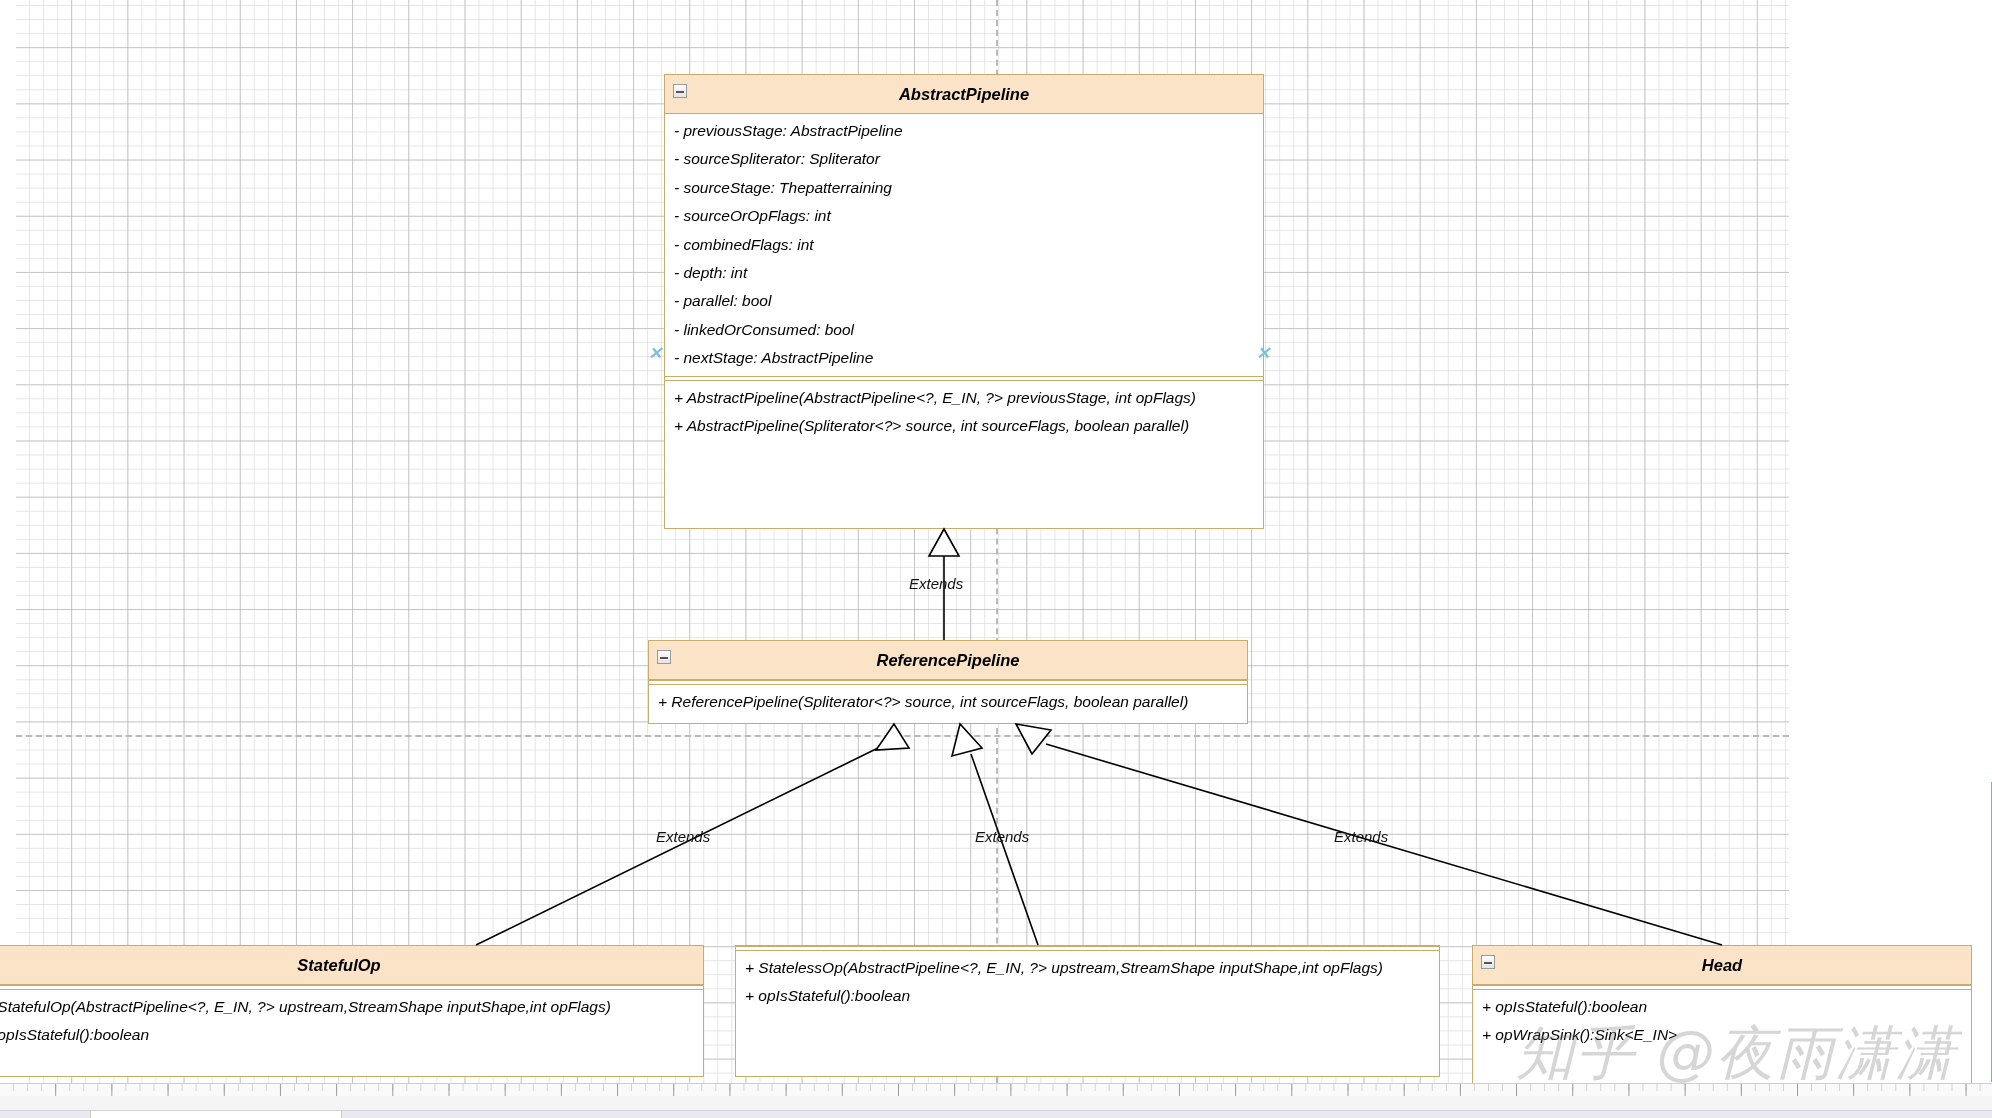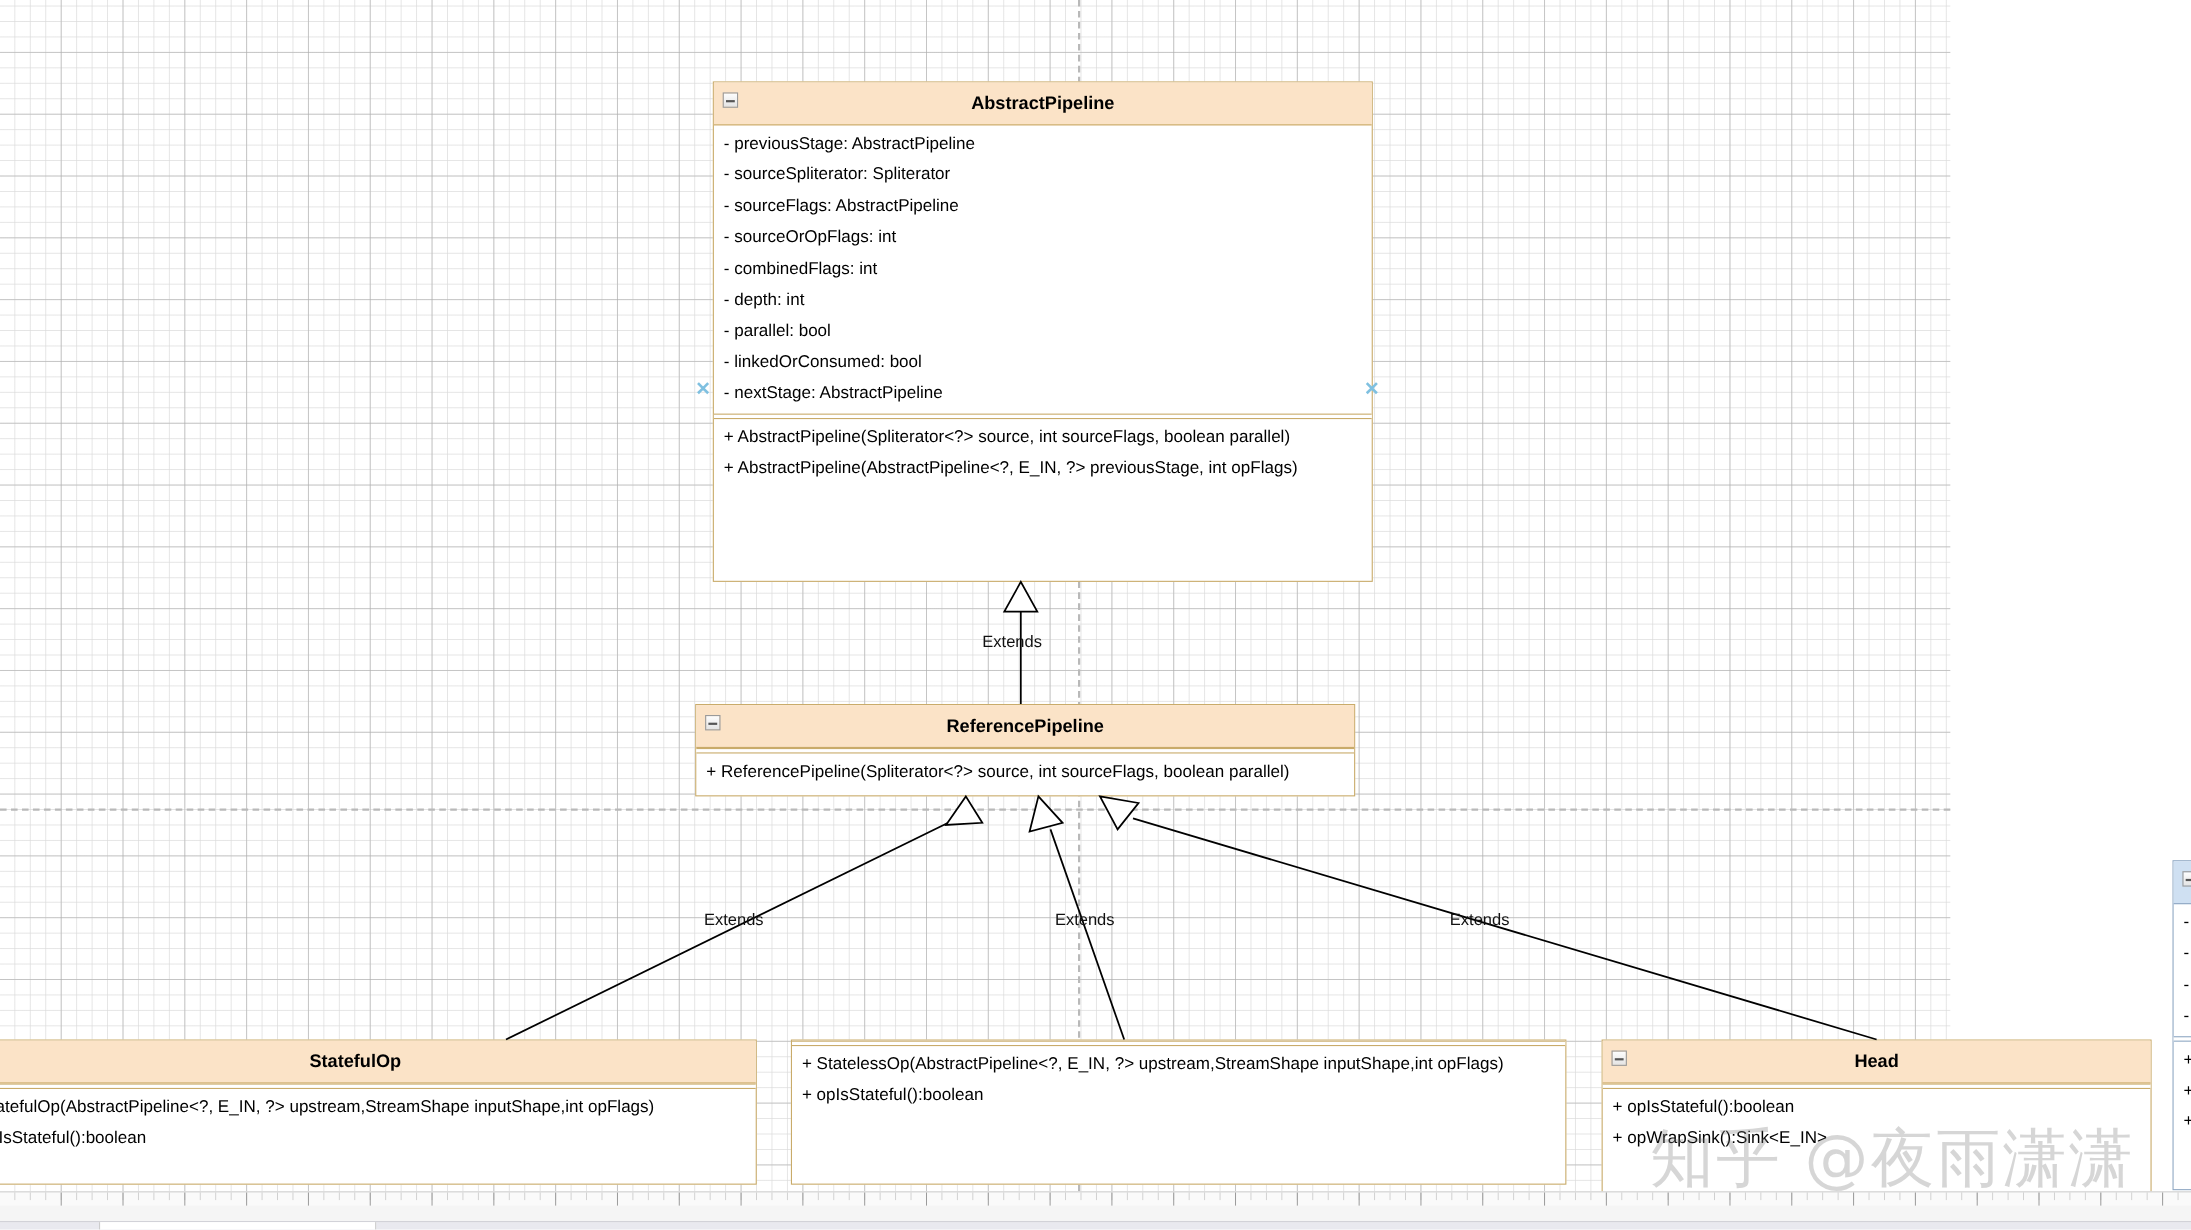--- a/index.html
+++ b/index.html
@@ -14,35 +14,36 @@
     position: relative;
     width: 1992px;
     height: 1118px;
     overflow: hidden;
     background: #ffffff;
   }
 
   
   #canvas {
     position: absolute;
-    left: 0; top: 0;
+    left: 16px; top: 0;
     width: 1773px;
     height: 1083px;
     background-color: #ffffff;
     background-image:
       linear-gradient(to right, rgba(170,170,170,0.55) 1px, transparent 1px),
       linear-gradient(to bottom, rgba(170,170,170,0.55) 1px, transparent 1px),
       linear-gradient(to right, rgba(220,220,220,0.75) 1px, transparent 1px),
       linear-gradient(to bottom, rgba(220,220,220,0.75) 1px, transparent 1px);
     background-size:
       56.2px 56.2px,
       56.2px 56.2px,
       14.05px 14.05px,
       14.05px 14.05px;
     background-position: -1px -9px, -1px -9px, -1px -9px, -1px -9px;
+    font-style: italic;
   }
 
   
   .guide-v {
     position: absolute;
     top: 0; bottom: 0;
     width: 0;
     border-left: 2px dashed #b9b9b9;
   }
   .guide-h {
@@ -201,32 +202,32 @@
     <div class="guide-h" style="top:735px;"></div>
 
     <div class="uml" style="left:648px; top:74px; width:600px; height:455px;">
       <div class="uml-header">
         <span class="collapse-box"></span>
         <span>AbstractPipeline</span>
       </div>
       <div class="uml-section attrs">
         <div class="uml-row">- previousStage: AbstractPipeline</div>
         <div class="uml-row">- sourceSpliterator:  Spliterator</div>
-        <div class="uml-row">- sourceFlags: AbstractPipeline</div>
+        <div class="uml-row">- sourceStage: Thepatterraining</div>
         <div class="uml-row">- sourceOrOpFlags: int</div>
         <div class="uml-row">- combinedFlags: int</div>
         <div class="uml-row">- depth: int</div>
         <div class="uml-row">- parallel: bool</div>
         <div class="uml-row">- linkedOrConsumed: bool</div>
         <div class="uml-row">- nextStage: AbstractPipeline</div>
       </div>
       <div class="uml-sep"></div>
       <div class="uml-section ops">
+        <div class="uml-row">+ AbstractPipeline(AbstractPipeline&lt;?, E_IN, ?&gt; previousStage, int opFlags)</div>
         <div class="uml-row">+ AbstractPipeline(Spliterator&lt;?&gt; source, int sourceFlags, boolean parallel)</div>
-        <div class="uml-row">+ AbstractPipeline(AbstractPipeline&lt;?, E_IN, ?&gt; previousStage, int opFlags)</div>
       </div>
     </div>
     <span class="handle" style="left:632px; top:345px;">✕</span>
     <span class="handle" style="left:1240px; top:345px;">✕</span>
 
     <div class="uml" style="left:632px; top:640px; width:600px; height:84px;">
       <div class="uml-header">
         <span class="collapse-box"></span>
         <span>ReferencePipeline</span>
       </div>

